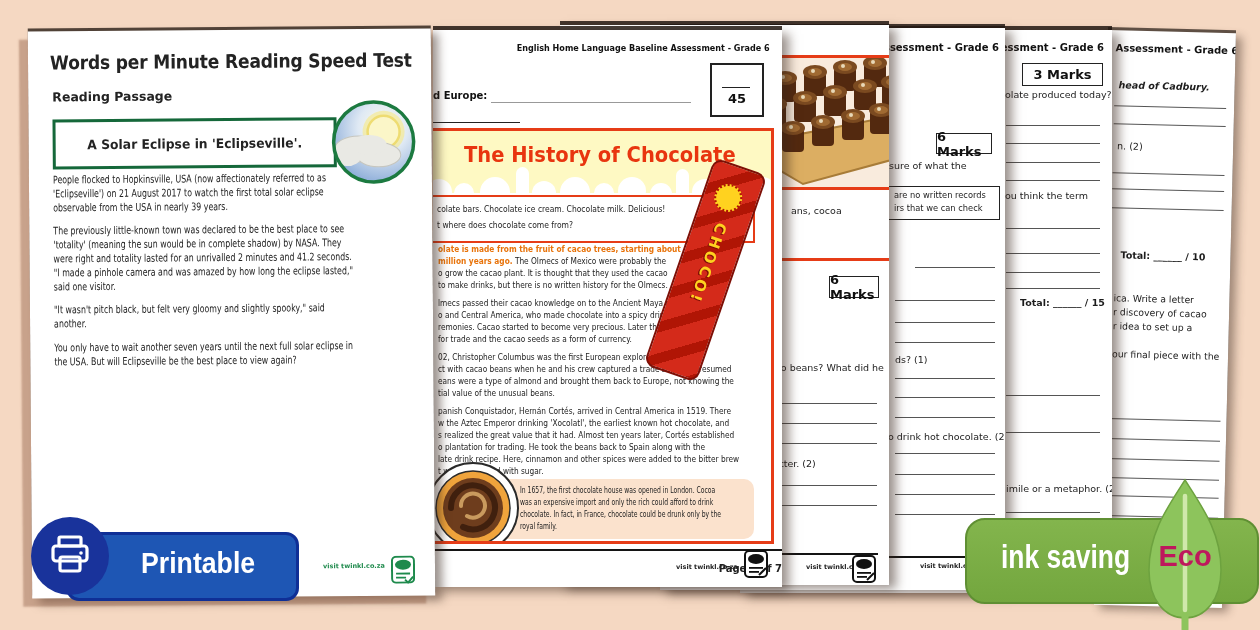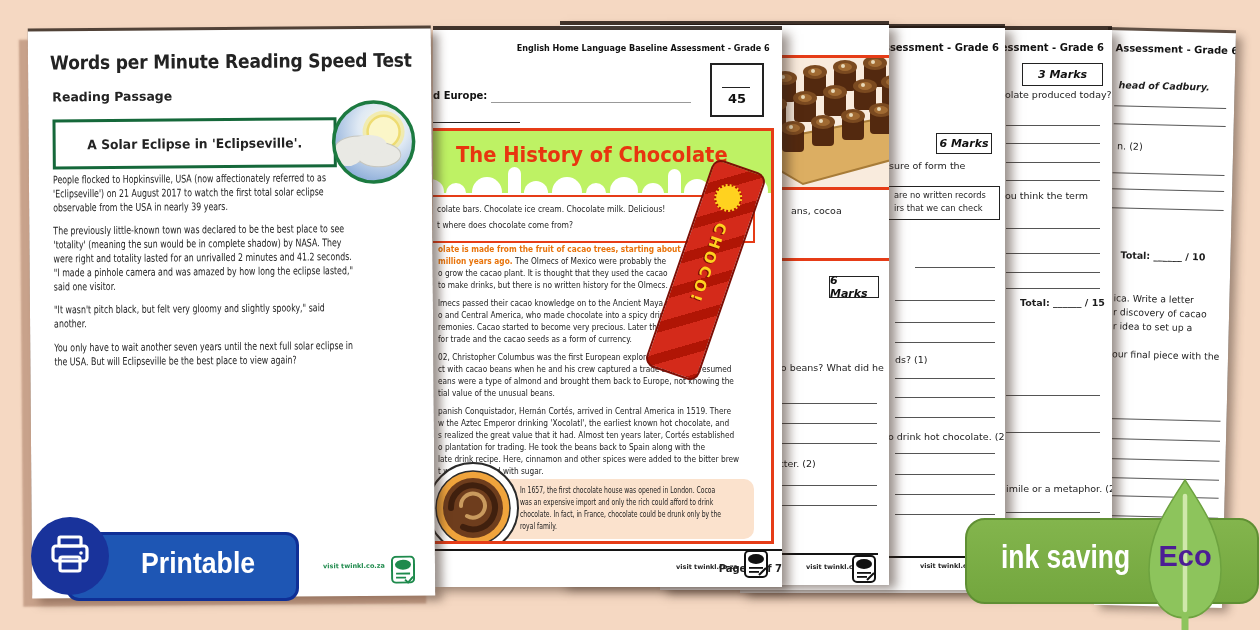--- a/index.html
+++ b/index.html
@@ -14,21 +14,21 @@
   .s4{left:660px;top:28px;width:345px;height:562px;z-index:7;}
   .s5{left:740px;top:30px;width:372px;height:563px;z-index:6;}
   .s6{left:1108px;top:30px;width:128px;height:575px;z-index:5;transform:rotate(1.4deg);transform-origin:0 0;
       box-shadow:0 -3px 0 rgba(35,25,19,.7), 6px 4px 10px rgba(56,38,28,.45);}
   .abs{position:absolute;}
   .rule{position:absolute;border-bottom:1.4px solid #555;}
   .rule2{position:absolute;border-bottom:1.6px solid #222;}
   .frag{position:absolute;font-size:9.5px;color:#1c1c1c;white-space:nowrap;}
   .hdr{position:absolute;font-weight:bold;font-size:10px;color:#111;white-space:nowrap;}
   .marks{position:absolute;border:1.5px solid #222;background:#fff;display:flex;align-items:center;
-         justify-content:center;font-size:11px;font-weight:bold;color:#111;font-style:italic;}
+         justify-content:center;font-size:13px;font-weight:bold;color:#111;}
   .site{position:absolute;font-size:6.5px;font-weight:bold;color:#222;white-space:nowrap;}
   .frule{position:absolute;border-top:2.2px solid #141414;}
   
   .p1-title{position:absolute;left:22px;top:20px;font-size:19px;font-weight:bold;color:#232323;
             white-space:nowrap;transform:scaleX(.9);transform-origin:0 0;letter-spacing:-.2px;}
   .p1-sub{position:absolute;left:24px;top:58px;font-size:12.5px;font-weight:bold;color:#232323;}
   .p1-box{position:absolute;left:24px;top:88px;width:278px;height:44px;border:3px solid #15683a;
           display:flex;align-items:center;justify-content:center;}
   .p1-box span{font-size:13px;font-weight:bold;color:#232323;white-space:nowrap;transform:scaleX(.95);}
   .p1-body{position:absolute;left:24px;top:142px;width:400px;font-size:10.5px;line-height:13.8px;
@@ -37,21 +37,21 @@
   
   .p2-header{position:absolute;right:12px;top:12px;font-size:9.5px;font-weight:bold;color:#111;
              white-space:nowrap;transform:scaleX(.85);transform-origin:100% 0;}
   .p2-name{position:absolute;left:0;top:60px;font-size:10px;font-weight:bold;color:#111;white-space:nowrap;}
   .p2-nameline{position:absolute;left:58px;top:72px;width:200px;border-bottom:1px solid #999;}
   .scorebox{position:absolute;left:277px;top:33px;width:50px;height:50px;border:2px solid #222;}
   .scoreline{position:absolute;left:10px;top:22px;width:28px;border-bottom:1.4px solid #222;}
   .scoreval{position:absolute;left:0;right:0;top:26px;text-align:center;font-size:13px;font-weight:bold;color:#111;}
   .redbox{position:absolute;left:-20px;top:98px;width:355px;height:410px;border:3px solid #e63c17;
           background:#fff;overflow:hidden;}
-  .band{position:absolute;left:0;top:0;right:0;height:62px;background:#bef264;}
+  .band{position:absolute;left:8px;top:0;right:0;height:62px;background:#fef9c3;}
   .p2-title{position:absolute;left:40px;top:12px;font-size:21px;font-weight:bold;color:#e8350f;
             white-space:nowrap;transform:scaleX(.93);transform-origin:0 0;}
   .drip{position:absolute;background:#fff;border-radius:50%;}
   .dripL{position:absolute;background:#fff;border-radius:7px;width:13px;}
   .qbox{position:absolute;left:5px;top:64px;width:330px;height:44px;border:2.5px solid #e63c17;background:#fff;}
   .qbox div{position:absolute;left:14px;font-size:9.5px;color:#222;white-space:nowrap;
             transform:scaleX(.8);transform-origin:0 0;}
   .p2-body{position:absolute;left:22px;top:112px;font-size:9.5px;line-height:12px;color:#222;}
   .p2-body div{white-space:nowrap;transform:scaleX(.78);transform-origin:0 0;}
   .pgap{margin-top:6px;}
@@ -80,21 +80,21 @@
                        font-family:"Liberation Sans",sans-serif;}
   .printable-circle{position:absolute;left:31px;top:517px;width:78px;height:78px;border-radius:50%;
                     background:#19339b;z-index:31;display:flex;align-items:center;justify-content:center;}
   .eco-banner{position:absolute;left:965px;top:518px;width:290px;height:82px;border-radius:20px;
               background:linear-gradient(#83b54d,#73a63e);border:2px solid #5f8f33;z-index:30;}
   .eco-banner span{position:absolute;left:34px;top:18px;font-size:33px;font-weight:bold;color:#fff;
                    white-space:nowrap;transform:scaleX(.8);transform-origin:0 0;
                    font-family:"Liberation Sans",sans-serif;}
   .eco-leaf{position:absolute;left:1145px;top:478px;z-index:31;}
   .eco-label{position:absolute;left:1147px;top:540px;width:76px;text-align:center;font-size:29px;
-             font-weight:bold;color:#4c1d95;z-index:32;font-family:"Liberation Sans",sans-serif;}
+             font-weight:bold;color:#be185d;z-index:32;font-family:"Liberation Sans",sans-serif;}
 </style>
 </head>
 <body>
 
 <div id="canvas">
 
   <div class="sheet s6">
     <div class="hdr" style="left:8px;top:12px;">Assessment - Grade 6</div>
     <div class="frag" style="left:12px;top:49px;font-weight:bold;font-style:italic;">head of Cadbury.</div>
     <div class="rule" style="left:8px;top:75px;width:112px;"></div>
@@ -132,21 +132,21 @@
     <div class="frag" style="left:280px;top:267px;font-weight:bold;">Total: ______ / 15</div>
     <div class="rule" style="left:266px;top:365px;width:94px;"></div>
     <div class="rule" style="left:266px;top:402px;width:94px;"></div>
     <div class="frag" style="left:266px;top:453px;">imile or a metaphor. (2)</div>
     <div class="rule" style="left:266px;top:482px;width:94px;"></div>
   </div>
 
   <div class="sheet s4 shadow-std">
     <div class="hdr" style="right:6px;top:14px;">Assessment - Grade 6</div>
     <div class="marks" style="left:276px;top:105px;width:54px;height:19px;">6 Marks</div>
-    <div class="frag" style="left:229px;top:132px;">sure of form the</div>
+    <div class="frag" style="left:229px;top:132px;">sure of what the</div>
     <div style="position:absolute;left:228px;top:158px;width:110px;height:32px;border:1.5px solid #222;">
       <div class="frag" style="left:5px;top:3px;font-size:8.3px;text-align:center;">are no written records</div>
       <div class="frag" style="left:5px;top:16px;font-size:8.3px;">irs that we can check</div>
     </div>
     <div class="rule" style="left:255px;top:239px;width:80px;"></div>
     <div class="rule" style="left:235px;top:272px;width:100px;"></div>
     <div class="rule" style="left:235px;top:294px;width:100px;"></div>
     <div class="rule" style="left:235px;top:314px;width:100px;"></div>
     <div class="frag" style="left:235px;top:326px;">ds? (1)</div>
     <div class="rule" style="left:235px;top:350px;width:100px;"></div>

